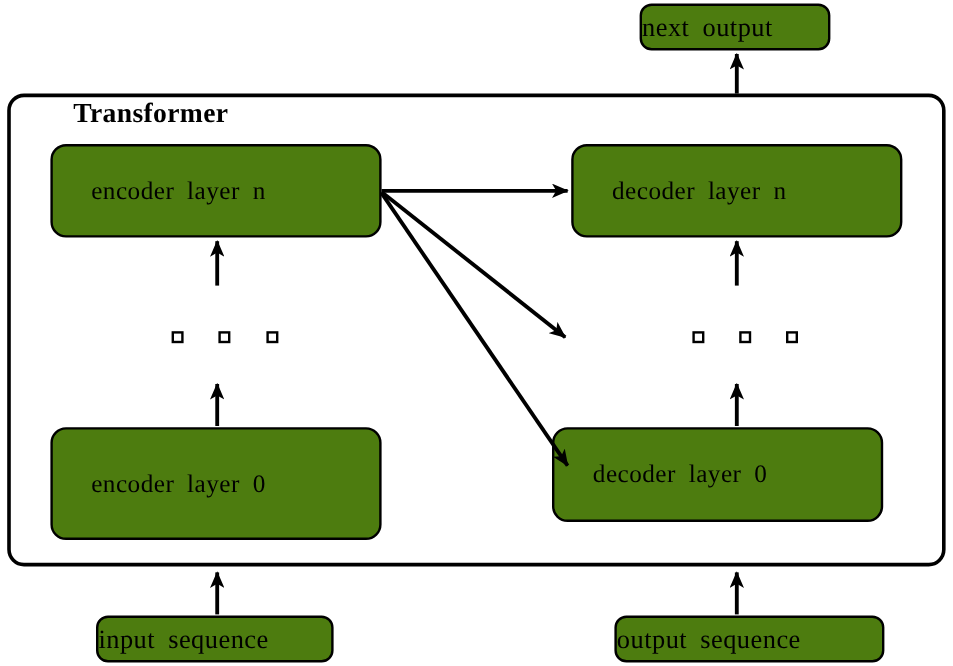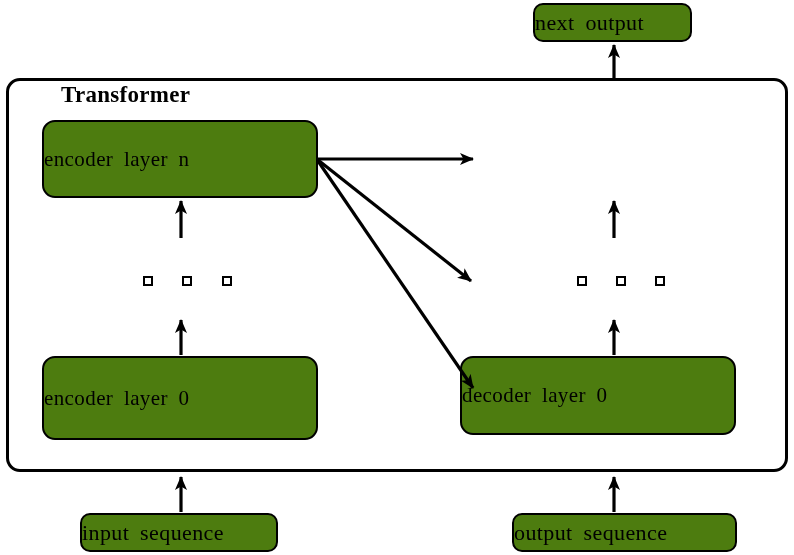--- a/index.html
+++ b/index.html
@@ -44,24 +44,24 @@
     border: 2px solid #000000;
     background: #4d7c0f;
     display: flex;
     align-items: center;
     justify-content: flex-start;
     font-size: 21px;
     word-spacing: 5px;
     letter-spacing: 0.4px;
     z-index: 2;
   }
-  .layer-node { width: 276px; height: 78px; border-radius: 13px; }
+  .layer-node { width: 276px; height: 78px; border-radius: 13px; padding-left: 32px; }
   .enc-n { left: 42px;  top: 120px; }
   .dec-n { left: 476px; top: 120px; }
-  .enc-0 { left: 42px;  top: 356px; height: 84px; }
+  .enc-0 { left: 42px;  top: 356px; height: 94px; }
   .dec-0 { left: 460px; top: 356px; height: 79px; }
   .io-node { height: 39px; border-radius: 10px; font-size: 22px; z-index: 2; }
   .next-out { left: 533px; top: 3px;   width: 159px; }
   .in-seq   { left: 80px;  top: 513px; width: 198px; }
   .out-seq  { left: 512px; top: 513px; width: 225px; }
   .dot {
     position: absolute;
     width: 10px; height: 10px;
     box-sizing: border-box;
     border: 2px solid #000000;
@@ -72,20 +72,23 @@
 </head>
 <body>
 
 <div class="stage">
 
   <div class="bigbox"></div>
   <div class="bigbox-title">Transformer</div>
 
   <div class="node layer-node enc-n">
     <span>encoder layer n</span>
+  </div>
+  <div class="node layer-node dec-n">
+    <span>decoder layer n</span>
   </div>
   <div class="node layer-node enc-0">
     <span>encoder layer 0</span>
   </div>
   <div class="node layer-node dec-0">
     <span>decoder layer 0</span>
   </div>
 
   <div class="node io-node next-out">
     <span>next output</span>

